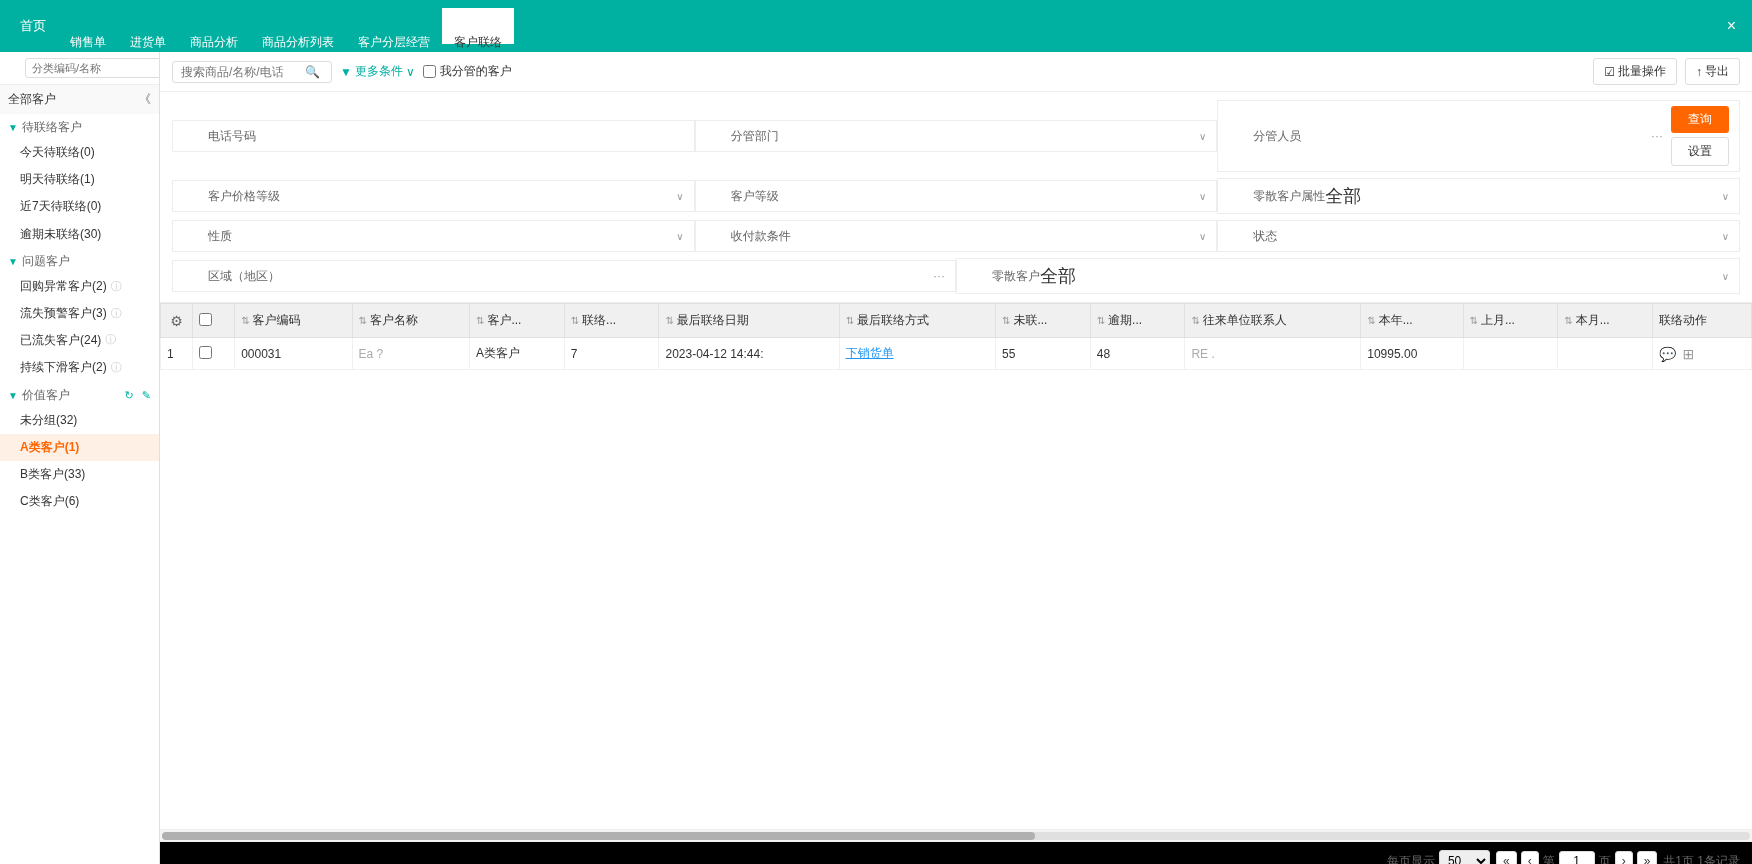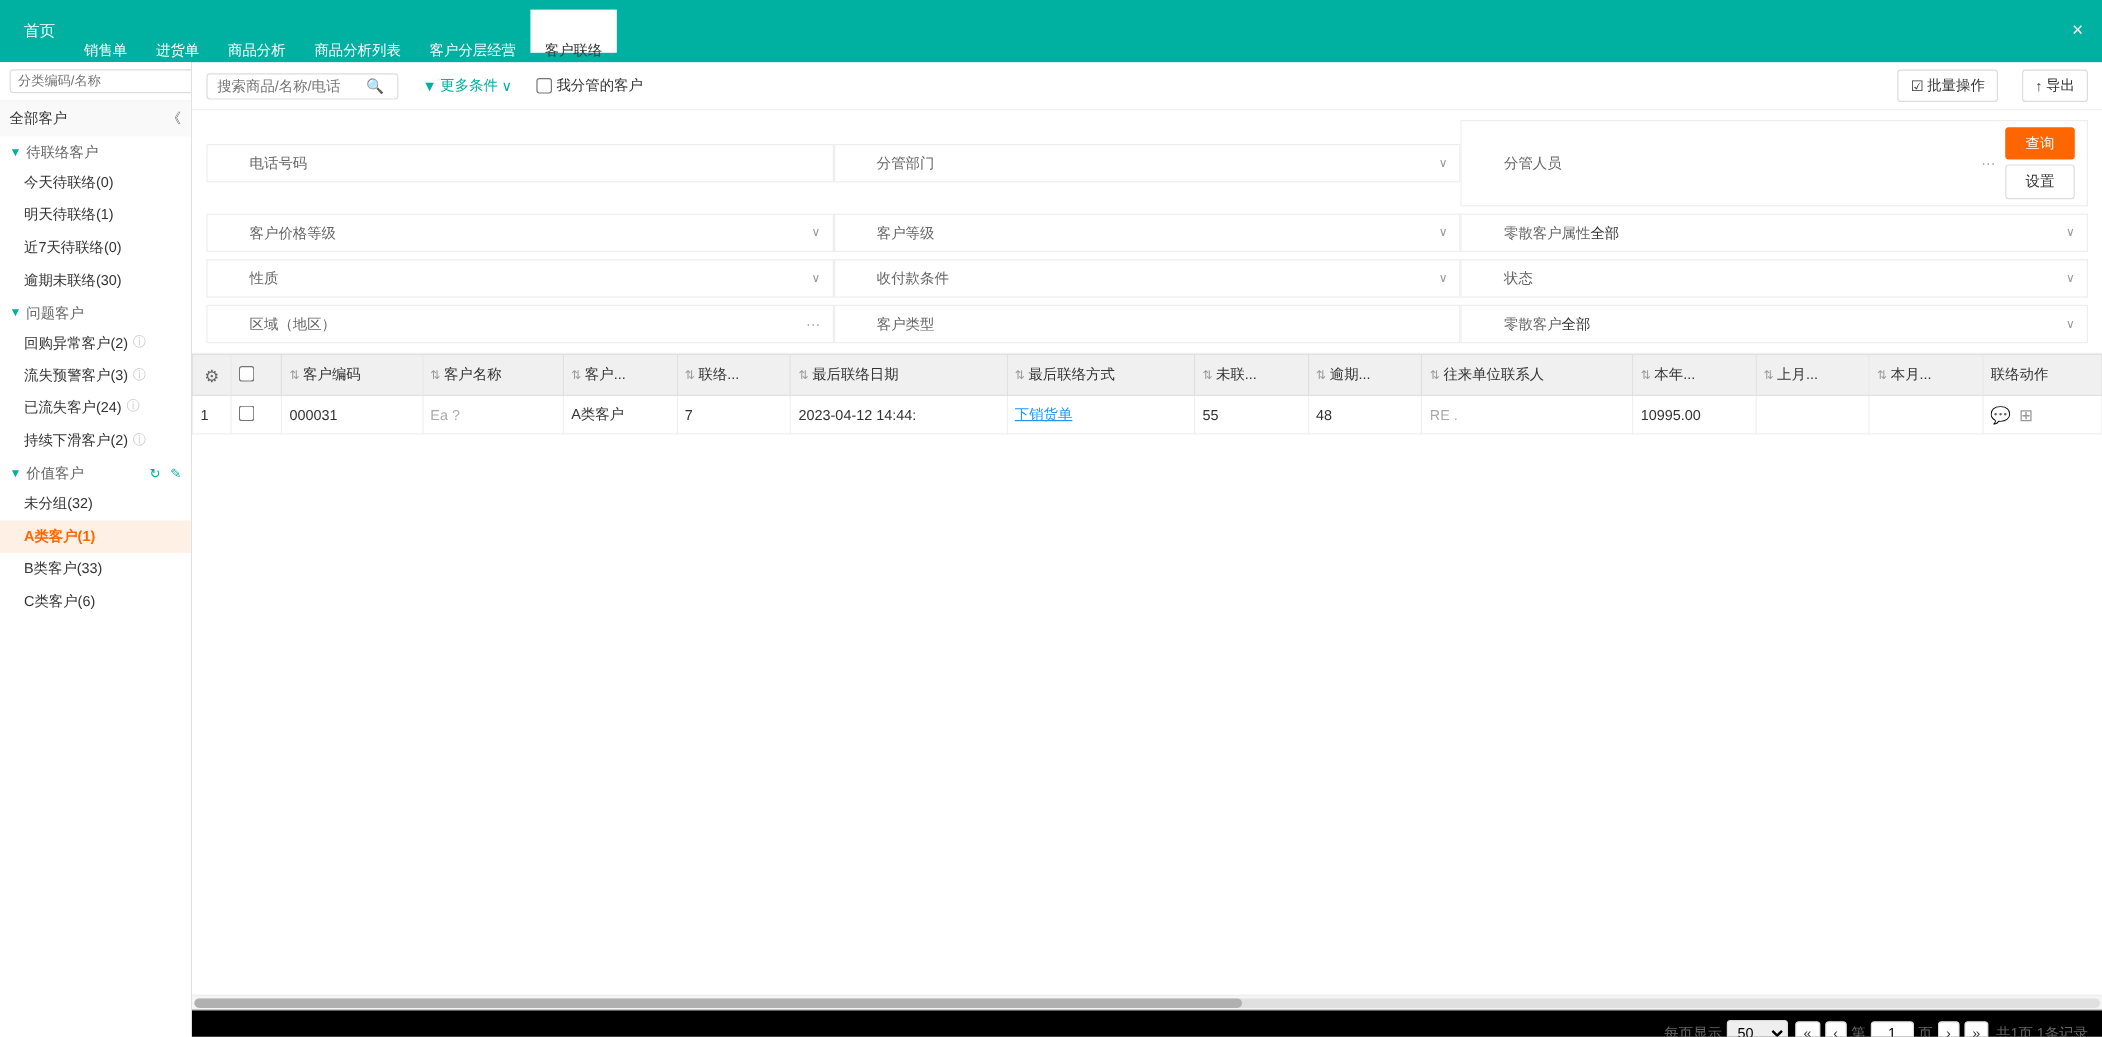--- a/index.html
+++ b/index.html
@@ -31,21 +31,21 @@
     .main-layout { display: flex; height: calc(864px - 36px); }
 
     
     .sidebar {
       width: 160px; min-width: 160px;
       background: white; border-right: 1px solid #e0e0e0;
       display: flex; flex-direction: column;
       overflow-y: auto;
     }
     .sidebar-search {
-      padding: 6px 8px; border-bottom: 1px solid #eee;
+      padding: 6px 25px; border-bottom: 1px solid #eee;
       display: flex; align-items: flex-end; gap: 4px;
     }
     .sidebar-search input {
       flex: 1; border: 1px solid #ddd; border-radius: 3px;
       padding: 3px 6px; font-size: 11px; outline: none;
       color: #999;
     }
 
     .sidebar-section-header {
       display: flex; align-items: center; justify-content: space-between;
@@ -65,21 +65,21 @@
     .sidebar-item.active { background: #fff0e6; color: #f60; font-weight: bold; }
 
     
     .content-area {
       flex: 1; display: flex; flex-direction: column; overflow: hidden;
       background: #f5f5f5;
     }
 
     
     .filter-top {
-      display: flex; align-items: center; gap: 20px;
+      display: flex; align-items: center; gap: 8px;
       padding: 6px 12px; background: white; border-bottom: 1px solid #eee; justify-content: flex-end;
     }
     .filter-search-box {
       display: flex; align-items: center; border: 1px solid #ddd;
       border-radius: 3px; padding: 3px 8px; gap: 4px; min-width: 160px;
     }
     .filter-search-box input {
       border: none; outline: none; font-size: 12px; color: #999; width: 120px;
     }
     .filter-search-box .search-icon { color: #00b0a0; }
@@ -113,21 +113,21 @@
     }
     .filter-row:last-child { margin-bottom: 0; }
     .filter-cell {
       display: flex; align-items: center; flex: 1;
       border: 1px solid #eee; padding: 5px 10px; min-height: 32px;
       background: white; position: relative;
     }
     .filter-cell .label {
       color: #666; min-width: 70px; font-size: 12px; white-space: nowrap; padding-left: 25px;
     }
-    .filter-cell .value { flex: 1; color: #333; font-size: 12px; }
+    .filter-cell .value { flex: 1; color: #333; font-size: 18px; }
     .filter-cell .dropdown-icon {
       color: #999; cursor: pointer; font-size: 10px; margin-left: auto;
     }
     .filter-cell .more-icon {
       color: #999; cursor: pointer; font-size: 12px; margin-left: auto;
     }
     .filter-cell.with-select { cursor: pointer; }
     .filter-btn-cell {
       display: flex; flex-direction: column; gap: 4px; padding-left: 8px;
     }
@@ -381,24 +381,20 @@
           <span class="value"></span>
           <span class="dropdown-icon">∨</span>
         </div>
       </div>
 
       <div class="filter-row">
         <div class="filter-cell">
           <span class="label">区域（地区）</span>
           <span class="value"></span>
           <span class="more-icon">···</span>
-        </div>
-        <div class="filter-cell">
-          <span class="label">客户类型</span>
-          <span class="value"></span>
         </div>
         <div class="filter-cell with-select">
           <span class="label">零散客户</span>
           <span class="value">全部</span>
           <span class="dropdown-icon">∨</span>
         </div>
       </div>
     </div>
 
     <div class="table-container">

